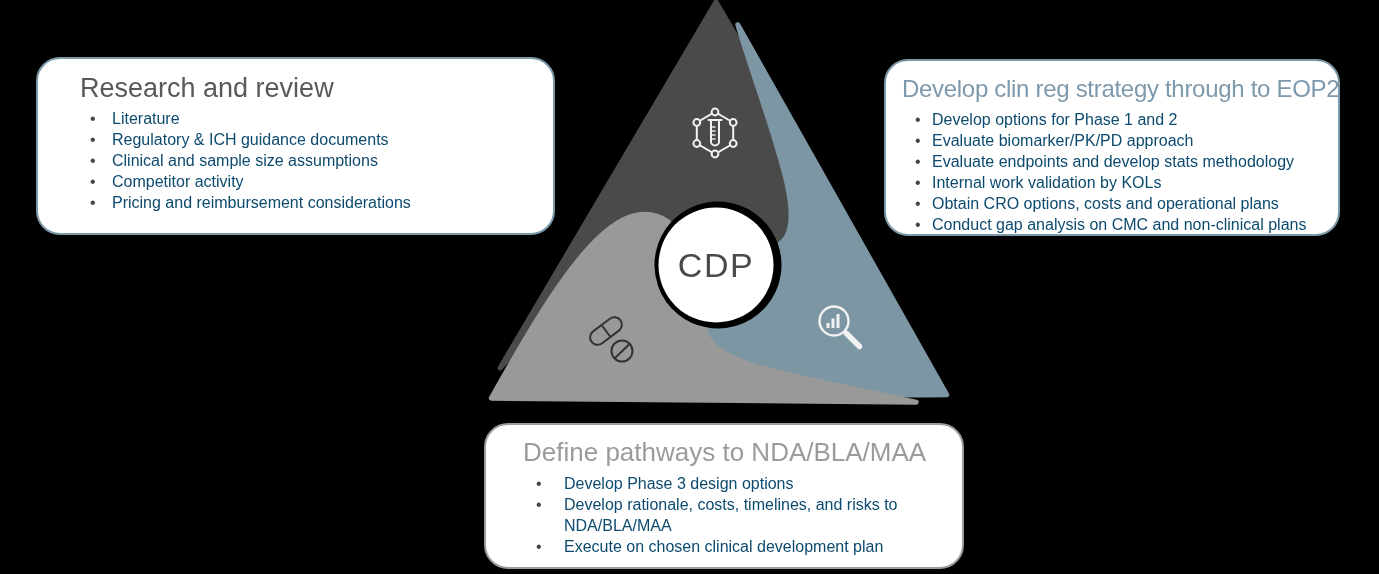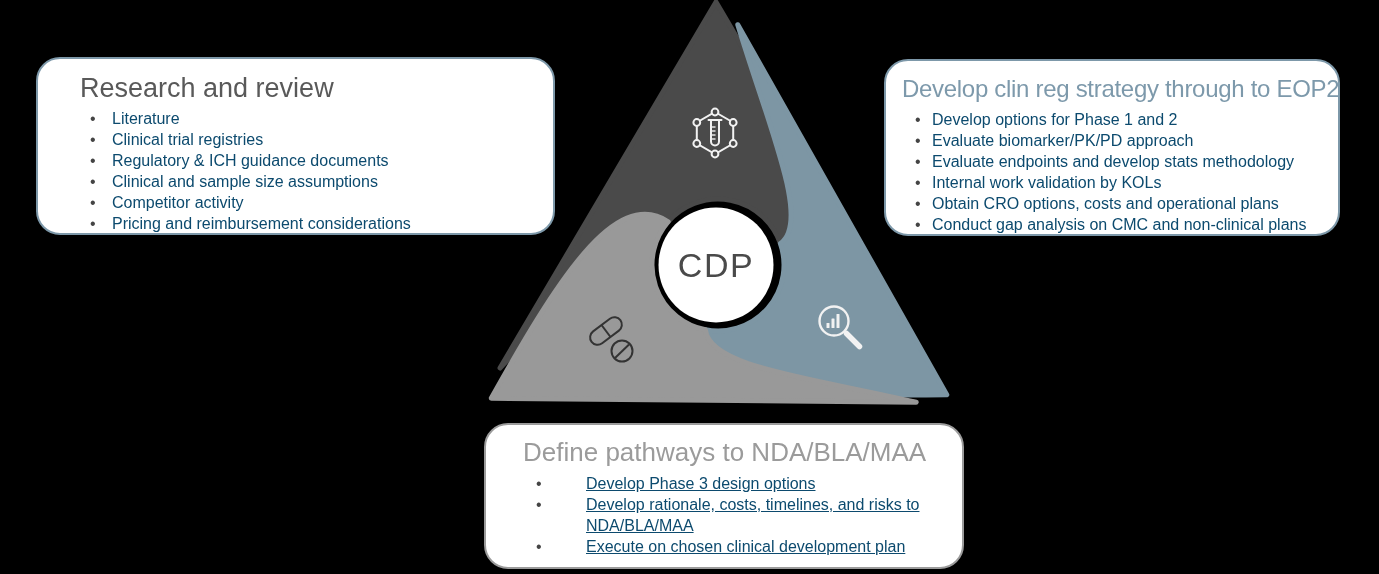--- a/index.html
+++ b/index.html
@@ -22,35 +22,34 @@
   #box-research .box-title { color:#595959; font-size:27px; margin:14px 0 4px 42px; }
   #box-strategy .box-title { color:#7d99ab; font-size:24px; letter-spacing:-0.3px; margin:14px 0 6px 16px; }
   #box-pathways .box-title { color:#9b9b9b; font-size:26px; margin:12px 0 5px 37px; }
   ul.bullets { list-style:none; margin:0; padding:0; color:#0c4a6e; font-size:16px; line-height:21px; }
   ul.bullets li { position:relative; }
   ul.bullets li::before { content:"\2022"; position:absolute; color:#444; }
   #box-research ul.bullets li { padding-left:74px; }
   #box-research ul.bullets li::before { left:52px; }
   #box-strategy ul.bullets li { padding-left:46px; }
   #box-strategy ul.bullets li::before { left:29px; }
-  #box-pathways ul.bullets li { padding-left:100px;text-decoration:underline; }
+  #box-pathways ul.bullets li { padding-left:78px; }
   #box-pathways ul.bullets li::before { left:50px; }
   #triangle-svg { position:absolute; left:440px; top:0; }
   .cdp-label { font-family:"Liberation Sans", sans-serif; font-size:34px; fill:#4a4a4a; letter-spacing:1.5px; }
 </style>
 </head>
 <body>
 
 <div id="canvas">
 
   <div class="info-box blue-border" id="box-research">
     <div class="box-title">Research and review</div>
     <ul class="bullets">
         <li>Literature</li>
-        <li>Clinical trial registries</li>
         <li>Regulatory &amp; ICH guidance documents</li>
         <li>Clinical and sample size assumptions</li>
         <li>Competitor activity</li>
         <li>Pricing and reimbursement considerations</li>
       </ul>
   </div>
 
   <div class="info-box blue-border" id="box-strategy">
     <div class="box-title">Develop clin reg strategy through to EOP2</div>
     <ul class="bullets">

